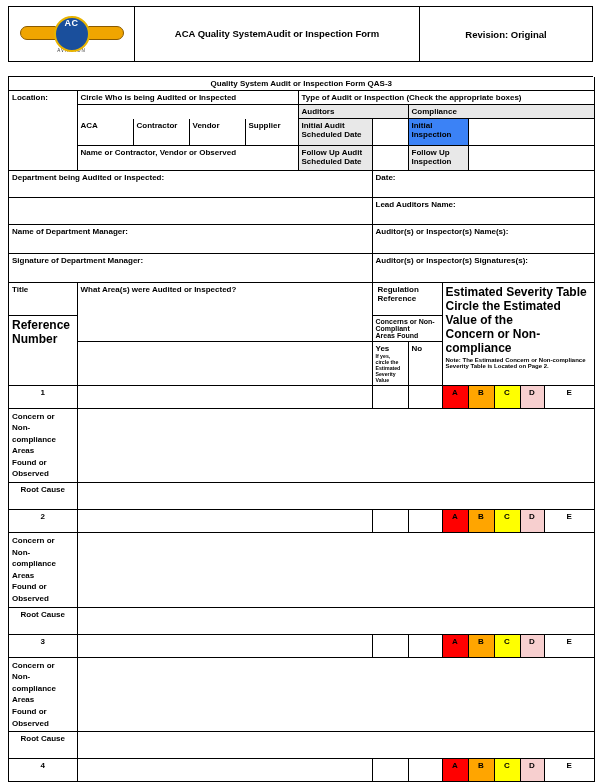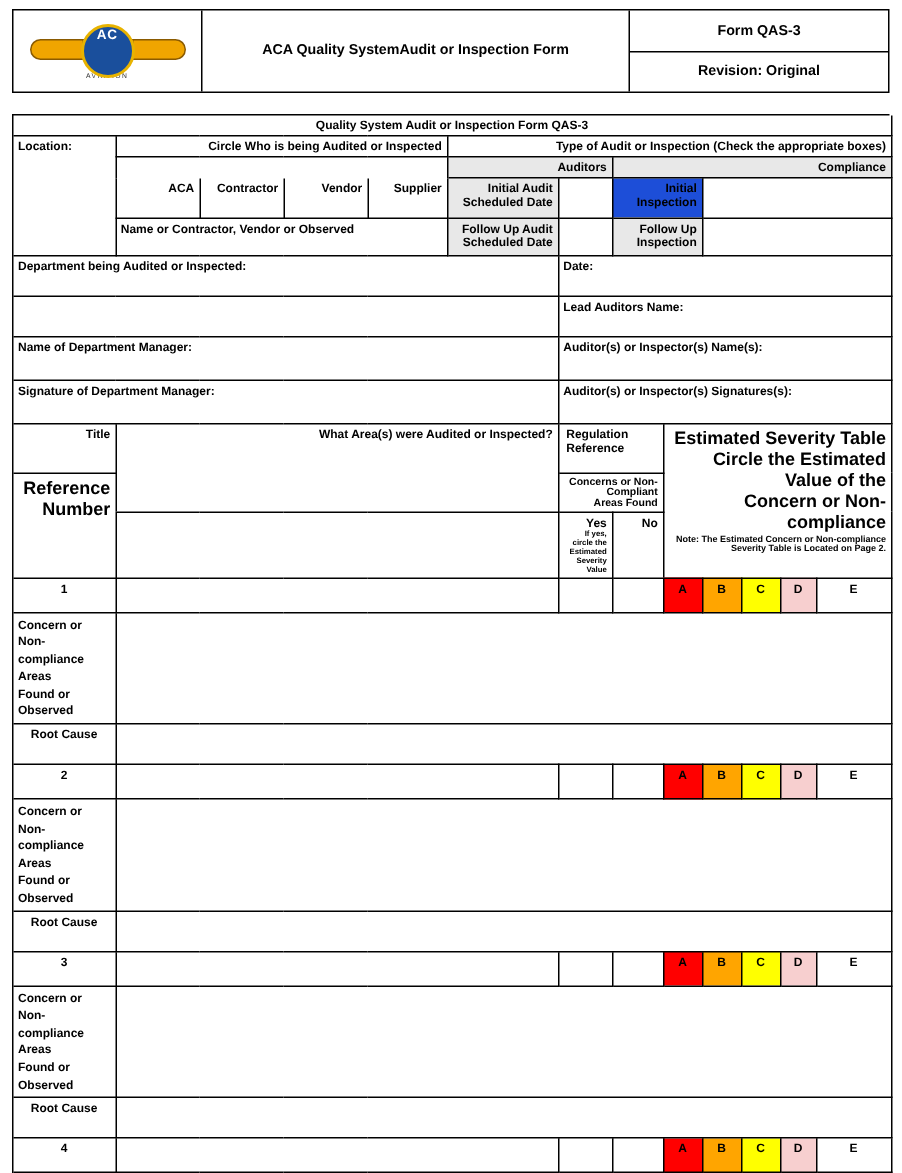--- a/index.html
+++ b/index.html
@@ -19,21 +19,21 @@
   .hdr-mid{flex:1;border-right:1px solid #000;display:flex;flex-direction:row;align-items:center;justify-content:center;}
   .hdr-mid div{font-size:9.5px;font-weight:bold;line-height:1.5;}
   .hdr-right{width:172px;display:flex;flex-direction:column;}
   .hdr-right div{flex:1;display:flex;align-items:center;justify-content:center;font-size:9.5px;font-weight:bold;border-bottom:1px solid #000;}
   .hdr-right div:last-child{border-bottom:none;}
 
   
   .form{margin-top:14px;border:1px solid #000;border-right:none;border-bottom:none;}
   table.t{border-collapse:collapse;width:100%;table-layout:fixed;}
   table.t td{border-right:1px solid #000;border-bottom:1px solid #000;vertical-align:top;padding:2px 3px;font-size:8px;}
-  .c{text-align:right;}
+  .c{text-align:left;}
   .title-row td{text-align:center;font-weight:bold;font-size:10px;padding:3px 0;}
 
   .lbl9{font-size:12px;font-weight:bold;}
   .lbl8{font-size:8px;font-weight:bold;}
   .lbl7{font-size:7px;font-weight:bold;}
   .lbl6{font-size:6px;font-weight:bold;}
   .lbl55{font-size:5.2px;font-weight:bold;}
   .vmid{vertical-align:middle;}
 
   
@@ -62,21 +62,20 @@
           <span>AC</span>
         </div>
         <div class="logo-sub">AVIATION</div>
       </div>
     </div>
     <div class="hdr-mid">
       <div>ACA Quality System</div>
       <div>Audit or Inspection Form</div>
     </div>
     <div class="hdr-right">
-      <div>Form QAS-3</div>
       <div>Revision: Original</div>
     </div>
   </div>
 
   <div class="form">
     <table class="t">
       <colgroup>
         <col style="width:68px">
         <col style="width:56px">
         <col style="width:56px">
@@ -112,21 +111,21 @@
       <tr>
         <td class="c lbl7 vmid" style="height:22px"><span>ACA</span></td>
         <td class="c lbl7 vmid"><span>Contractor</span></td>
         <td class="c lbl7 vmid"><span>Vendor</span></td>
         <td class="c lbl7 vmid"><span>Supplier</span></td>
         <td class="c lbl6 vmid" style="background:#e8e8e8">
           <div>Initial Audit</div>
           <div>Scheduled Date</div>
         </td>
         <td></td>
-        <td colspan="2" class="c lbl6 vmid" style="background:#1d4ed8">Initial Inspection</td>
+        <td colspan="2" class="c lbl6 vmid" style="background:#3b82f6">Initial Inspection</td>
         <td colspan="4"></td>
       </tr>
 
       <tr>
         <td colspan="4" class="lbl6" style="height:20px">Name or Contractor, Vendor or Observed</td>
         <td class="c lbl6 vmid" style="background:#e8e8e8">
           <div>Follow Up Audit</div>
           <div>Scheduled Date</div>
         </td>
         <td></td>

